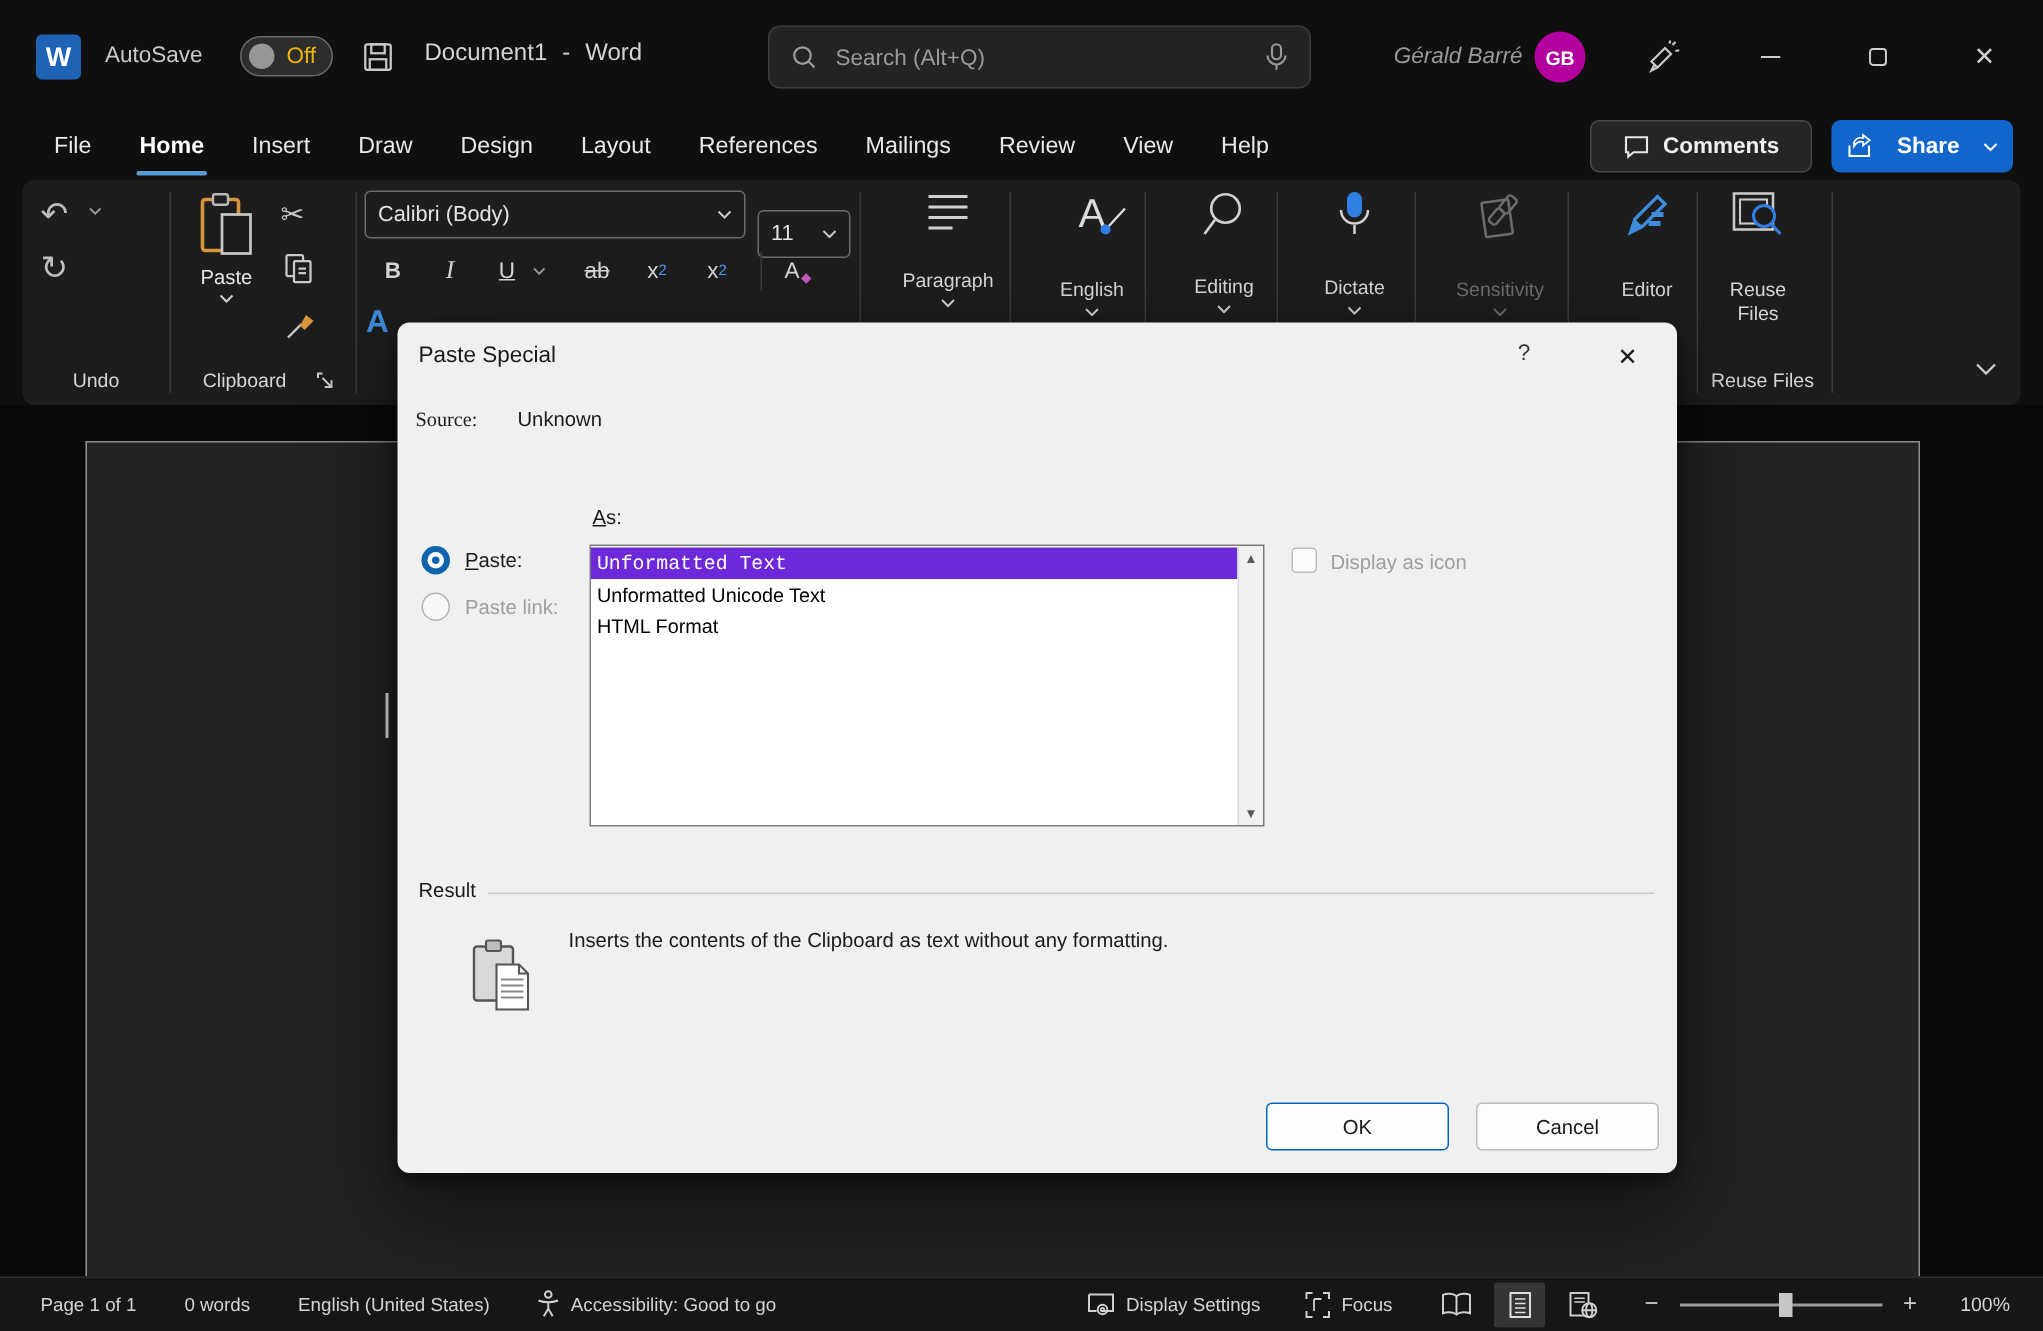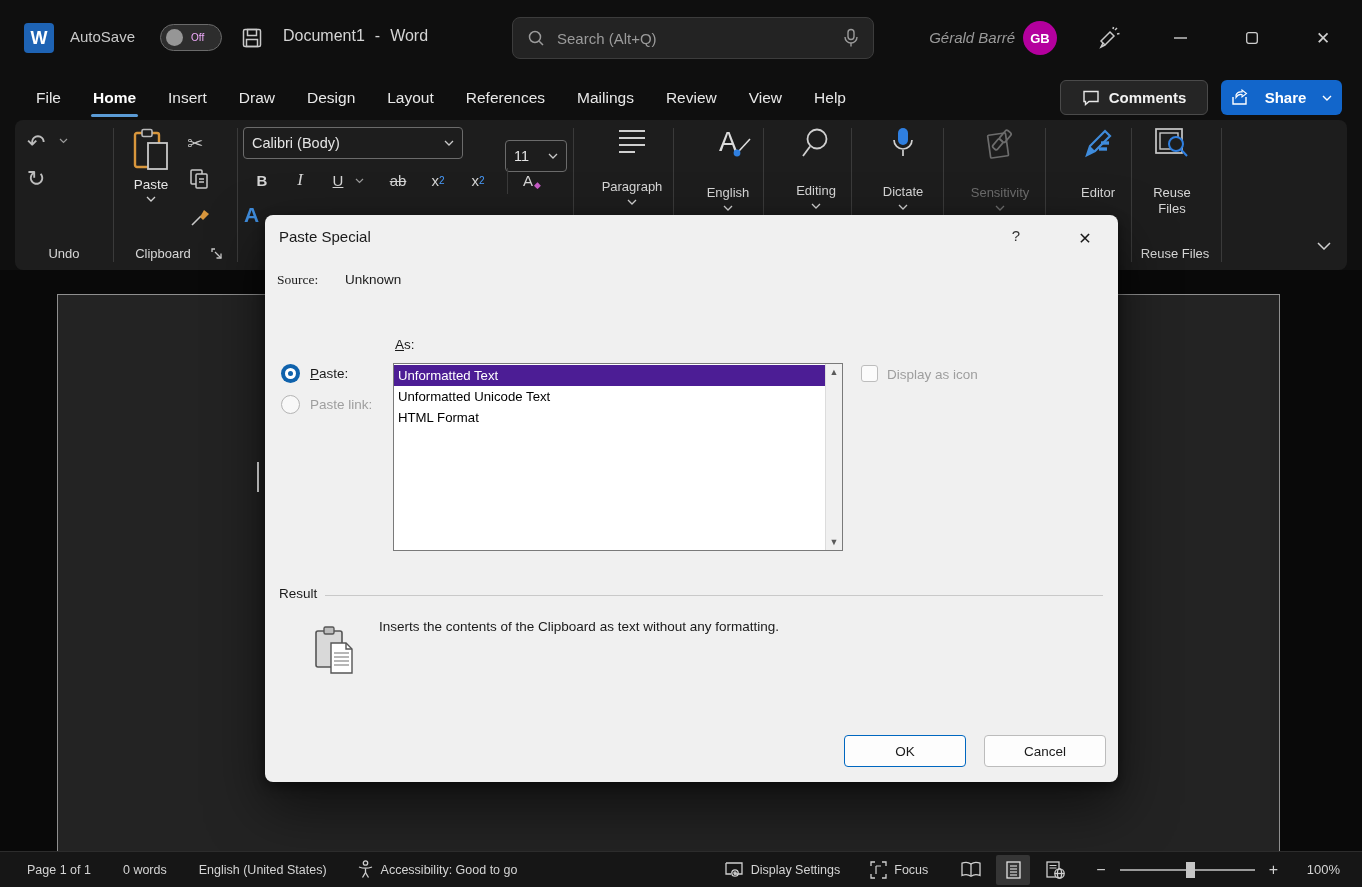--- a/index.html
+++ b/index.html
@@ -13,21 +13,21 @@
   svg { display:block; }
 
   
   #titlebar { left:0; top:0; width:1362px; height:76px; background:#0f0f0f; }
   .word-logo { left:24px; top:23px; width:30px; height:30px; background:#1e63b4; border-radius:4px;
     display:flex; align-items:center; justify-content:center; color:#fff; font-weight:bold; font-size:18px; }
   .autosave-label { left:70px; top:28px; font-size:15px; color:#c9c9c9; }
   .toggle { left:160px; top:24px; width:62px; height:27px; border:1px solid #6a6a6a; border-radius:14px;
     background:#2d2d2d; display:flex; align-items:center; }
   .toggle .knob { width:17px; height:17px; border-radius:50%; background:#969696; margin-left:5px; }
-  .toggle .state { font-size:10px; color:#f0abfc; margin-left:8px; }
+  .toggle .state { font-size:15px; color:#eab308; margin-left:8px; }
   .tb-icon { color:#c9c9c9; }
   .doc-title { left:283px; top:27px; font-size:16px; color:#d4d4d4; display:flex; gap:10px; }
   .search-box { left:512px; top:17px; width:362px; height:42px; background:#232323; border:1px solid #3c3c3c;
     border-radius:8px; display:flex; align-items:center; padding:0 14px; gap:12px; }
   .search-box input { flex:1; background:transparent; border:none; outline:none; color:#d0d0d0; font-size:15px;
     font-family:inherit; }
   .search-box input::placeholder { color:#9b9b9b; }
   .user-name { left:905px; top:29px; width:110px; text-align:right; font-size:15px; color:#9a9a9a;font-style:italic; }
   .avatar { left:1023px; top:21px; width:34px; height:34px; border-radius:50%; background:#b4009e;
     display:flex; align-items:center; justify-content:center; color:#fff; font-size:13px; font-weight:bold; }
@@ -75,21 +75,21 @@
   .accel { text-decoration:underline; }
   .radio-on { width:19px; height:19px; border-radius:50%; background:#0f62ac; position:relative; }
   .radio-on::after { content:""; position:absolute; left:4px; top:4px; width:11px; height:11px; border-radius:50%;
     background:#fff; }
   .radio-on::before { content:""; position:absolute; left:7px; top:7px; width:5px; height:5px; border-radius:50%;
     background:#0f62ac; z-index:1; }
   .radio-off { width:19px; height:19px; border-radius:50%; border:1px solid #b4b4b4; background:#f8f8f8; }
   #listbox { left:128px; top:148px; width:450px; height:188px; background:#fff; border:1px solid #7a7a7a; display:flex; }
   #listbox .items { flex:1; padding-top:1px; }
   .li { height:21px; line-height:21px; padding-left:4px; font-size:13.2px; color:#000; }
-  .li.sel { background:#4c1d95; color:#fff; }
+  .li.sel { background:#6d28d9; color:#fff;font-family:Liberation Mono, monospace; }
   #listbox .sb { width:17px; background:#f0f0f0; border-left:1px solid #dcdcdc; display:flex; flex-direction:column;
     justify-content:space-between; align-items:center; padding:3px 0; color:#5a5a5a; font-size:9px; }
   .checkbox { width:17px; height:17px; border:1px solid #bdbdbd; border-radius:3px; background:#fbfbfb; }
   .dim { color:#9e9e9e; }
   .result-line { left:60px; top:380px; width:778px; height:1px; background:#c9c9c9; }
   .dlg-btn { width:122px; height:32px; border-radius:4px; background:#fdfdfd; display:flex; align-items:center;
     justify-content:center; font-size:13.5px; color:#1a1a1a; }
   .dlg-btn.primary { border:1px solid #0067c0; }
   .dlg-btn.secondary { border:1px solid #bcbcbc; }
 
@@ -245,21 +245,21 @@
   <div class="group-label" style="left:103px; width:90px;">Clipboard</div>
   <div class="abs" style="left:196px; top:128px;">
     <svg width="13" height="13" viewBox="0 0 13 13" fill="none" stroke="#c9c9c9" stroke-width="1.3">
       <polyline points="1,4 1,1 4,1"></polyline>
         <line x1="4" y1="4" x2="10" y2="10"></line>
       <polyline points="10,5.5 10,10 5.5,10"></polyline>
     </svg>
   </div>
   <div class="rib-divider" style="left:222px;"></div>
 
-  <div class="combo" style="left:228px; top:7px; width:220px;">
+  <div class="combo" style="left:228px; top:7px; width:254px;">
     <span class="cval">Calibri (Body)</span>
     <svg width="10" height="6" viewBox="0 0 10 6" fill="none">
       <polyline points="1,1 5,5 9,1" stroke="#c9c9c9" stroke-width="1.3"></polyline>
       </svg>
   </div>
   <div class="combo" style="left:490px; top:20px; width:62px;">
     <span class="cval">11</span>
     <svg width="10" height="6" viewBox="0 0 10 6" fill="none">
       <polyline points="1,1 5,5 9,1" stroke="#c9c9c9" stroke-width="1.3"></polyline>
       </svg>

